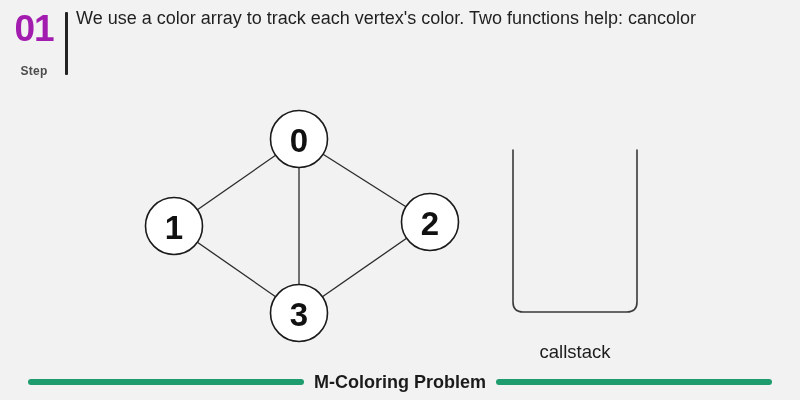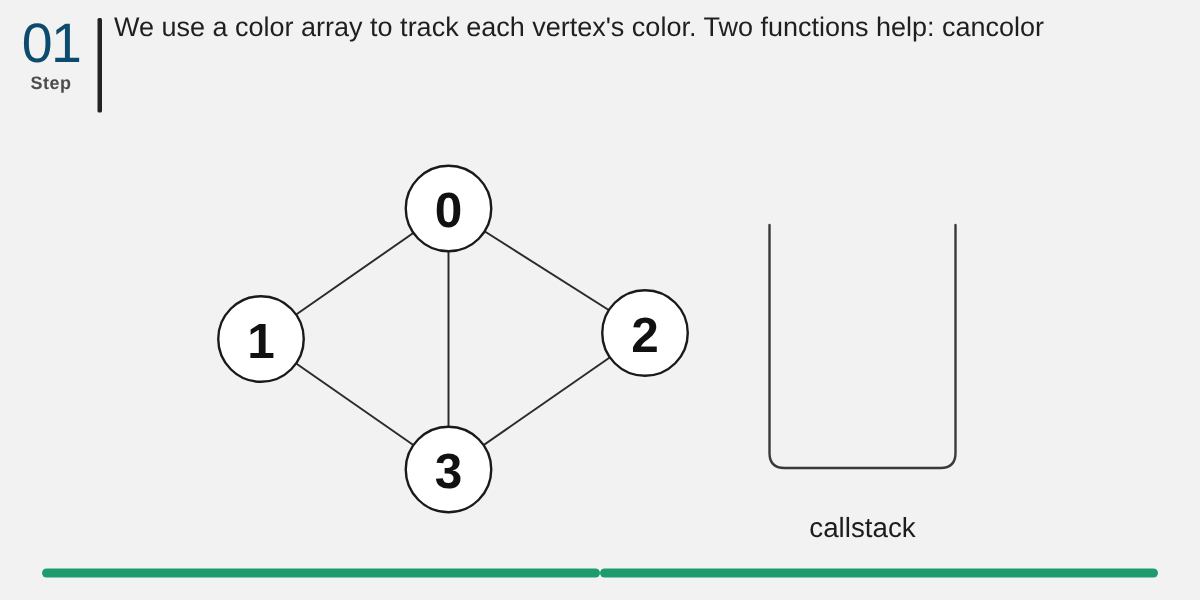--- a/index.html
+++ b/index.html
@@ -11,26 +11,26 @@
     position: relative;
   }
   .stage { position: absolute; inset: 0; }
 
   
   .step-block {
     position: absolute; left: 10px; top: 10px; width: 48px;
     text-align: center; line-height: 1;
   }
   .step-number {
-    font-size: 37px; font-weight: 400; letter-spacing: -1px;
-    color: #0c4a6e;
+    font-size: 37px; font-weight: 700; letter-spacing: -1px;
+    color: #a21caf;
   }
   .step-label {
     font-size: 12px; font-weight: 700; color: #4d4d4d;
-    margin-top: 2px; letter-spacing: 0.3px;
+    margin-top: 18px; letter-spacing: 0.3px;
   }
   .header-divider {
     position: absolute; left: 65px; top: 12px;
     width: 3px; height: 63px; background: #232323; border-radius: 1px;
   }
   .description {
     position: absolute; left: 76px; top: 8px;
     font-size: 18px; line-height: 21.5px; color: #1f1f1f;
     white-space: nowrap;
   }
@@ -97,16 +97,17 @@
       <text x="169" y="214" class="vertex-label">3</text>
     </svg>
 
   <svg class="callstack-svg" width="140" height="180" viewBox="0 0 140 180">
     <path class="callstack-path" d="M 8 10 L 8 162 Q 8 172 18 172 L 122 172 Q 132 172 132 162 L 132 10"></path>
   </svg>
   <div class="callstack-label">callstack</div>
 
   <div class="footer">
     <div class="footer-bar"></div>
+    <div class="footer-title">M-Coloring Problem</div>
     <div class="footer-bar"></div>
   </div>
 
 </div>
 
 </body></html>

